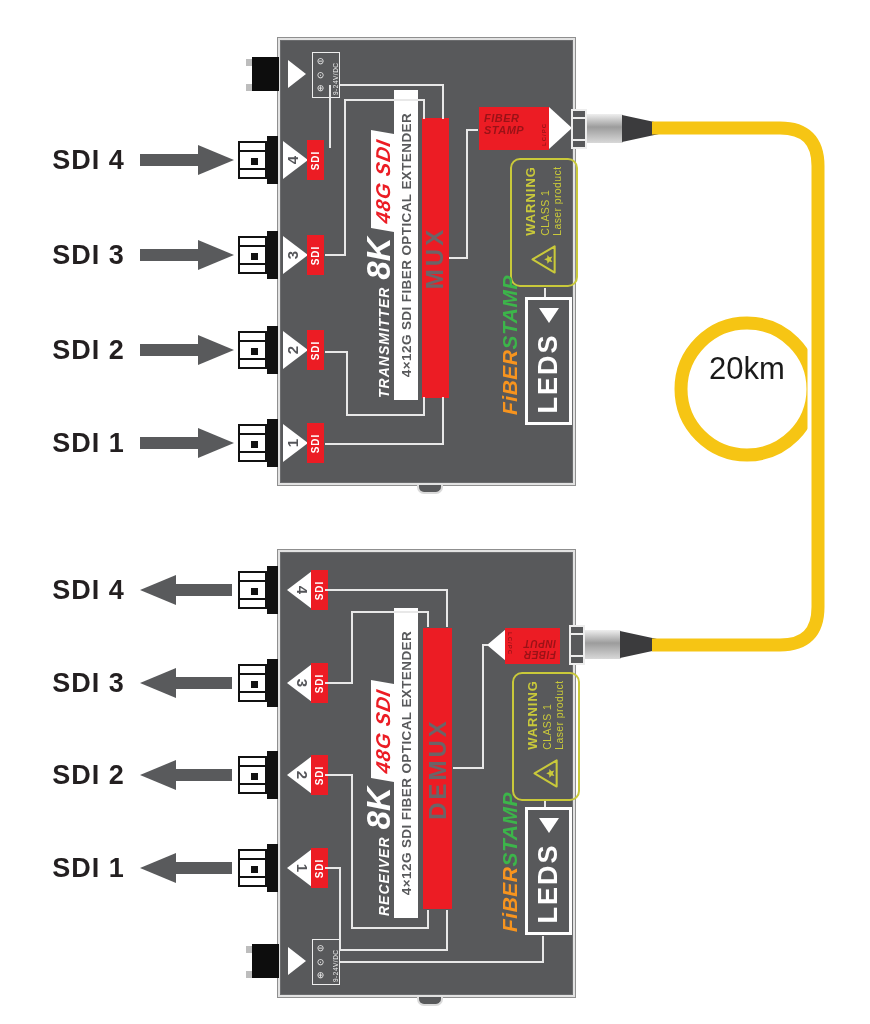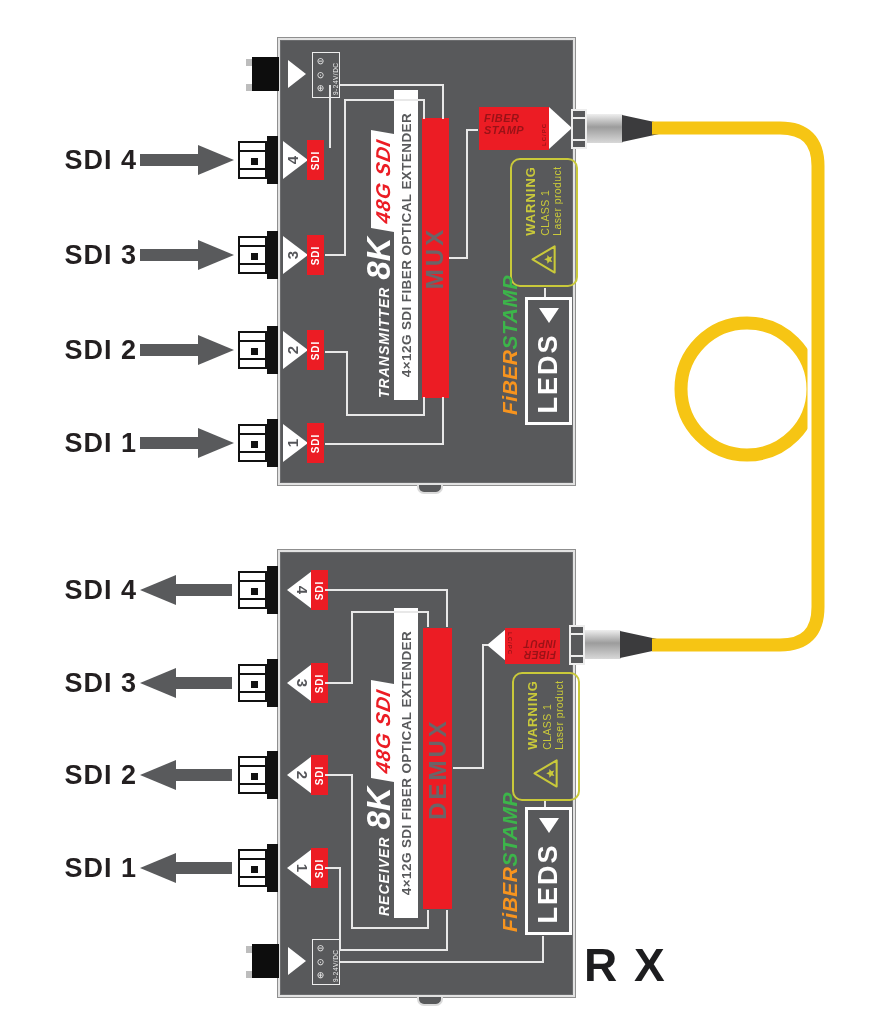--- a/index.html
+++ b/index.html
@@ -6,21 +6,21 @@
   .canvas{position:relative;width:870px;height:1024px;background:#fff;overflow:hidden;
           font-family:"Liberation Sans",sans-serif;}
   .layer{position:absolute;inset:0;}
   
   .unit-box{position:absolute;left:278px;width:297px;height:447px;background:#58595B;
             border:2px solid #E2E2E2;box-shadow:0 0 0 1px #8F8F8F, inset 0 0 0 1px #6B6C6E;box-sizing:border-box;}
   .ground-tab{position:absolute;width:26px;height:9px;background:#58595B;border:2px solid #DADADA;border-top:none;
               border-radius:0 0 7px 7px;box-sizing:border-box;}
   
   .sdi-label{position:absolute;left:40px;width:97px;height:34px;font-size:27px;font-weight:bold;color:#231F20;
-             text-align:right;letter-spacing:1px;line-height:34px;}
+             text-align:center;letter-spacing:1px;line-height:34px;}
   .arrow-shaft{position:absolute;height:12px;background:#595A5C;}
   .tri{width:0;height:0;position:absolute;}
   .arr-head-r{border-left:36px solid #595A5C;border-top:15px solid transparent;border-bottom:15px solid transparent;}
   .arr-head-l{border-right:36px solid #595A5C;border-top:15px solid transparent;border-bottom:15px solid transparent;}
   
   .bnc-bar{position:absolute;left:267px;width:11px;height:48px;background:#111;}
   .bnc-body{position:absolute;left:238px;width:29px;height:38px;background:#fff;border:2px solid #111;box-sizing:border-box;}
   .bnc-line{position:absolute;left:0;right:0;height:2px;background:#111;}
   .bnc-dot{position:absolute;left:11px;top:15px;width:7px;height:7px;background:#111;}
   
@@ -221,21 +221,20 @@
         <i style="bottom:6px;"></i>
       </div>
     <div class="conn-barrel" style="left:587px;top:114px;"></div>
     <div class="conn-boot" style="left:622px;top:115px;"></div>
   </div>
 
   <div class="layer">
     <div class="unit-box" style="top:550px;"></div>
     <div class="ground-tab" style="left:417px;top:997px;"></div>
 
-    <div class="ep-label" style="left:584px;top:938px;">R X</div>
 
     <div class="sdi-label" style="top:573px;">SDI 4</div>
     <div class="tri arr-head-l" style="left:140px;top:575px;"></div>
     <div class="arrow-shaft" style="left:176px;top:584px;width:56px;"></div>
 
     <div class="sdi-label" style="top:666px;">SDI 3</div>
     <div class="tri arr-head-l" style="left:140px;top:668px;"></div>
     <div class="arrow-shaft" style="left:176px;top:677px;width:56px;"></div>
 
     <div class="sdi-label" style="top:758px;">SDI 2</div>
@@ -384,15 +383,16 @@
       <path d="M340,962 H543 V936"></path>
       <path d="M545,801 V807"></path>
     </g>
 
     <circle cx="747" cy="389" r="66" fill="none" stroke="#F6C514" stroke-width="13"></circle>
     <line x1="818" y1="316" x2="818" y2="462" stroke="#FFFFFF" stroke-width="21"></line>
     <path d="M652,128 H780 Q818,128 818,166 V607 Q818,645 780,645 H652" fill="none" stroke="#F6C514" stroke-width="13"></path>
   </svg>
 
   <div class="dist">
+    <span style="display:block;">20km</span>
   </div>
 
 </div>
 
 </body></html>

